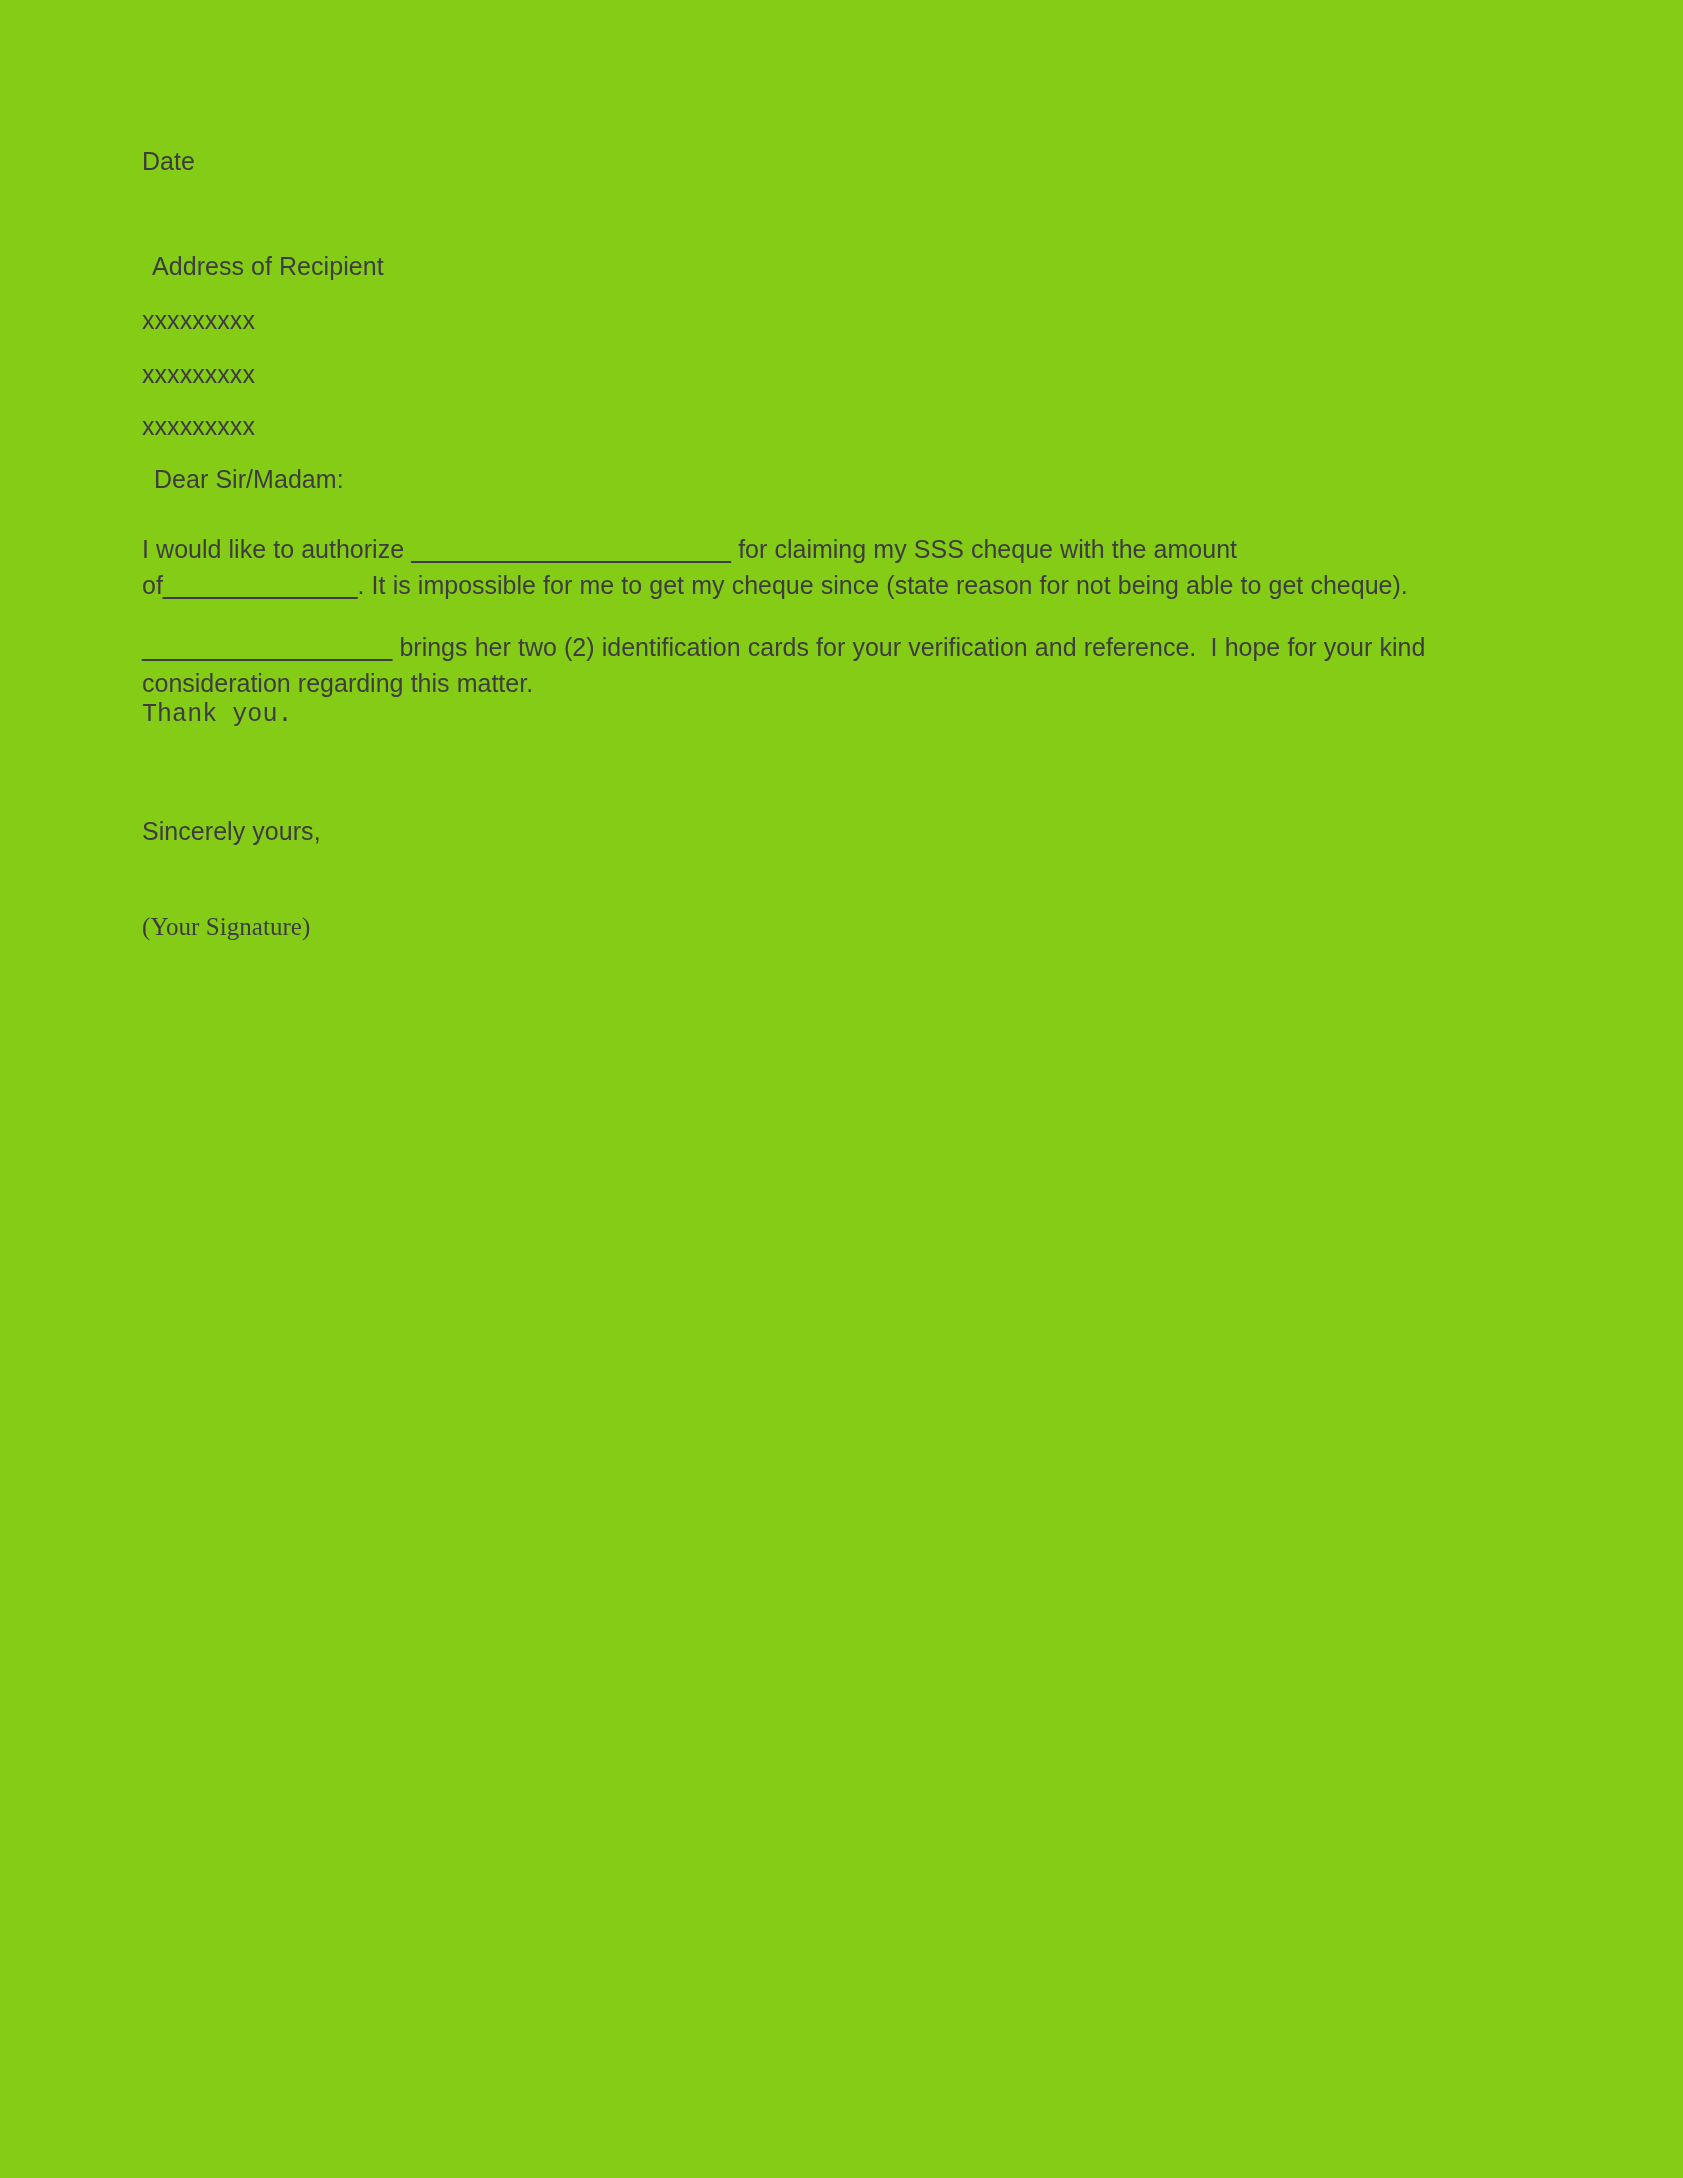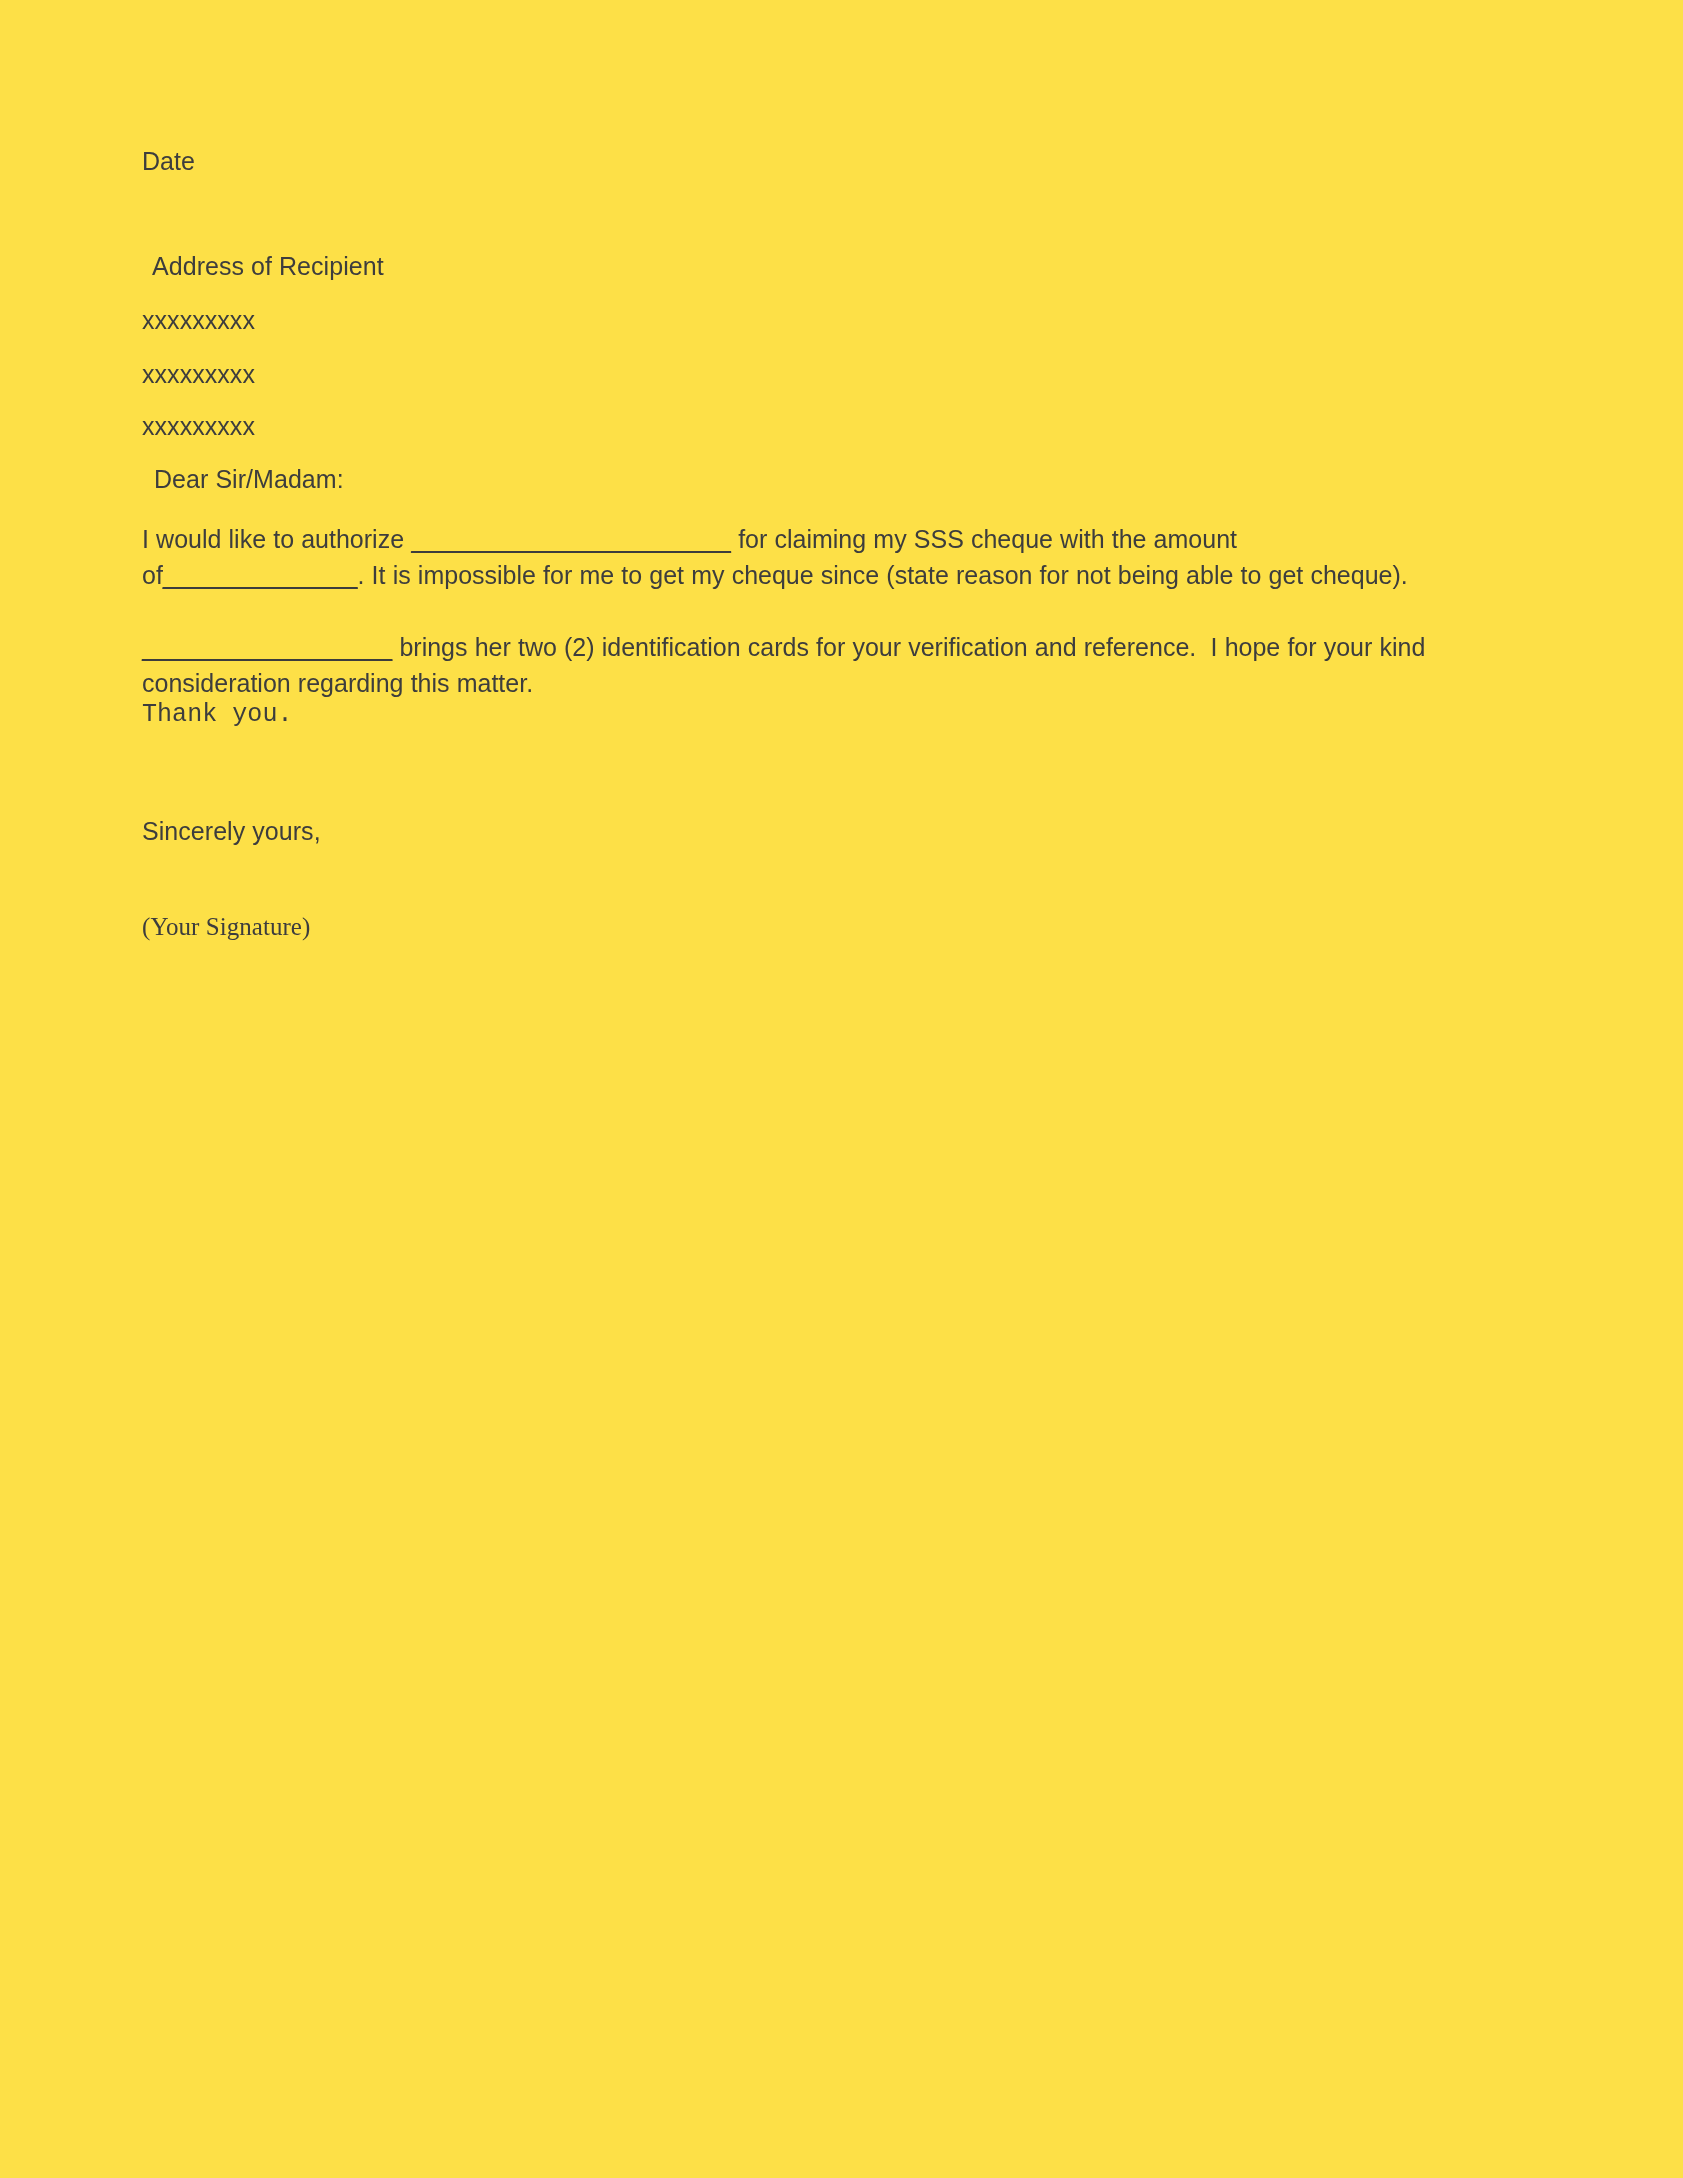--- a/index.html
+++ b/index.html
@@ -16,21 +16,21 @@
     color: #3d3d3d;
     -webkit-font-smoothing: antialiased;
   }
 
   .page {
     position: absolute;
     left: 0;
     top: 0;
     width: 1683px;
     height: 2178px;
-    background: #fde047;
+    background: #84cc16;
   }
 
   .letter-body {
     position: absolute;
     left: 142px;
     top: 117px;
     width: 1317px;
   }
 
   .line {
@@ -53,21 +53,21 @@
     text-underline-offset: 3px;
     white-space: pre;
   }
 
   .date-line     { position: absolute; left: 0;  top: 26px; }
   .addr-line     { position: absolute; left: 10px;  top: 131px; }
   .x1            { position: absolute; left: 0;  top: 185px; }
   .x2            { position: absolute; left: 0;  top: 239px; }
   .x3            { position: absolute; left: 0;  top: 291px; }
   .salutation    { position: absolute; left: 12px;  top: 344px; }
-  .para1         { position: absolute; left: 0;  top: 379px; width: 1317px; }
+  .para1         { position: absolute; left: 0;  top: 389px; width: 1317px; }
   .para2         { position: absolute; left: 0;  top: 487px; width: 1317px; }
   .thanks        { position: absolute; left: 0;  top: 580px; font-family: Liberation Mono, monospace; }
   .closing       { position: absolute; left: 0;  top: 696px; }
   .signature     { position: absolute; left: 0;  top: 792px; font-family: Liberation Serif, serif; }
 </style>
 </head>
 <body>
 
 <div class="page">
   <div class="letter-body">

